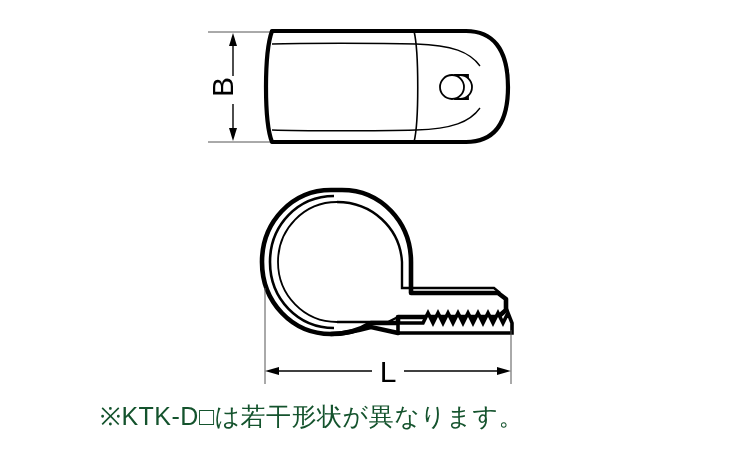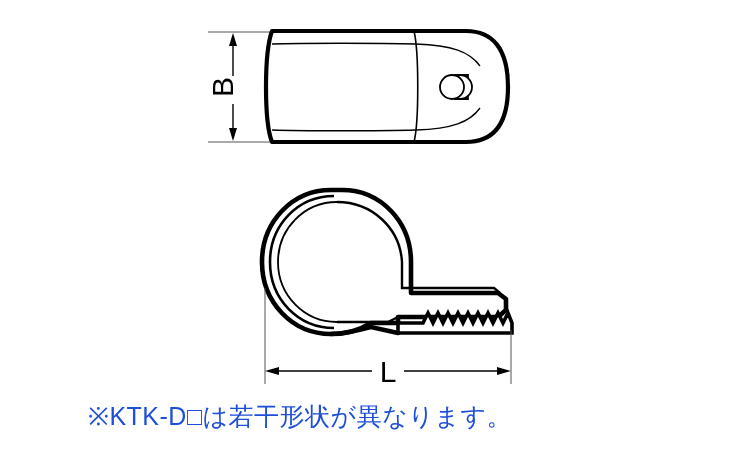--- a/index.html
+++ b/index.html
@@ -22,28 +22,28 @@
   #drawing {
     position: absolute;
     left: 0;
     top: 0;
     width: 750px;
     height: 450px;
     display: block;
   }
   .note-text {
     position: absolute;
-    left: 0;
+    left: 12px;
     top: 398px;
     width: 600px;
     text-align: center;
     font-family: "Liberation Sans", sans-serif;
     font-size: 25px;
     letter-spacing: 0.5px;
-    color: #1d4ed8;
+    color: #14532d;
     white-space: nowrap;
   }
   .dim-label {
     font-family: "Liberation Sans", sans-serif;
     fill: #000000;
   }
 </style>
 </head>
 <body>
 

